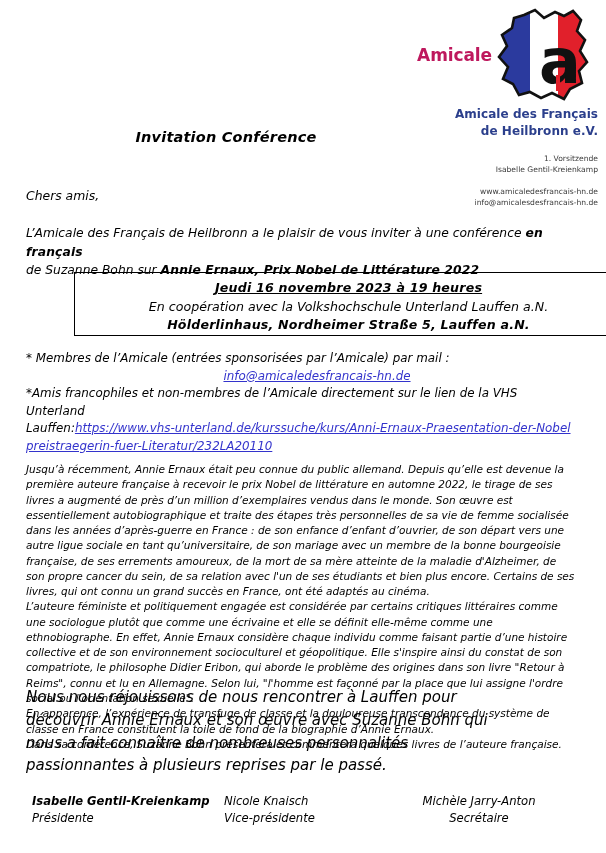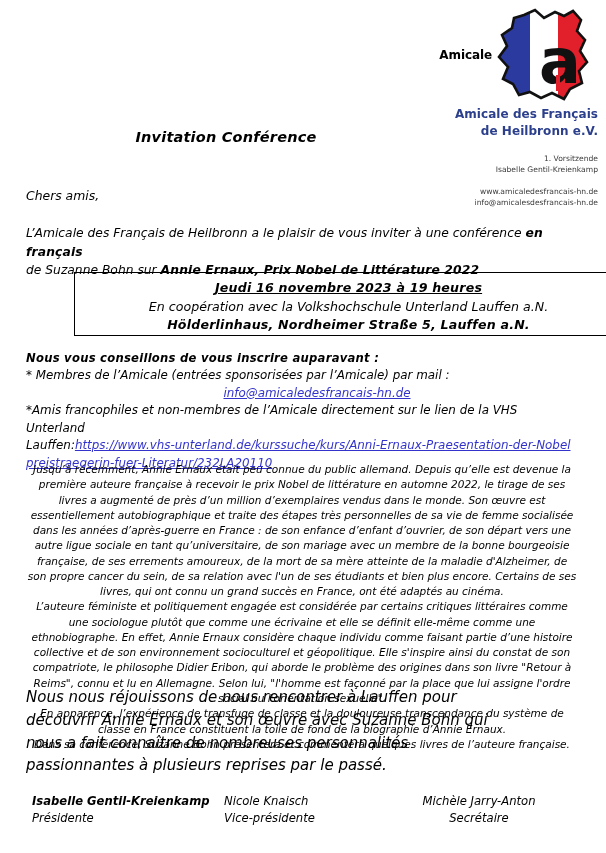--- a/index.html
+++ b/index.html
@@ -30,23 +30,23 @@
   .logo-row {
     display: flex;
     align-items: center;
     justify-content: flex-end;
     height: 98px;
     position: relative;
   }
   .logo-words {
     font-family: "DejaVu Sans", sans-serif;
     font-weight: 700;
-    font-size: 12px;
+    font-size: 17px;
     line-height: 1.22;
-    color: #000000;
+    color: #be185d;
     text-align: center;
     padding-right: 2px;
     letter-spacing: -0.1px;
     white-space: nowrap;
   }
   .logo-mark {
     position: relative;
     width: 104px;
     height: 96px;
     flex: 0 0 104px;
@@ -169,21 +169,21 @@
 
   
   .body-text {
     position: absolute;
     left: 0;
     top: 462px;
     width: 552px;
     font-size: 10.5px;
     line-height: 1.455;
     font-style: italic;
-    text-align: center;
+    text-align: left;
   }
   .body-text p { margin: 0; }
 
   .closing {
     position: absolute;
     left: 0;
     top: 686px;
     width: 470px;
     font-size: 15px;
     line-height: 1.52;
@@ -275,21 +275,20 @@
       <span>de Suzanne Bohn sur </span><b>Annie Ernaux, Prix Nobel de Littérature 2022</b>
     </div>
 
     <div class="event-box">
       <div class="event-line l1">Jeudi 16 novembre 2023 à 19 heures</div>
       <div class="event-line l2">En coopération avec la Volkshochschule Unterland Lauffen a.N.</div>
       <div class="event-line l3">Hölderlinhaus, Nordheimer Straße 5, Lauffen a.N.</div>
     </div>
 
     <div class="reg">
-      <div class="reg-head">Nous vous conseillons de vous inscrire auparavant :</div>
       <div>* Membres de l’Amicale (entrées sponsorisées par l’Amicale) par mail :</div>
       <div class="reg-mail-line">
         <a class="doclink" href="#">info@amicaledesfrancais-hn.de</a>
       </div>
       <div>*Amis francophiles et non-membres de l’Amicale directement sur le lien de la VHS Unterland</div>
       <div class="reg-link-wrap"><span>Lauffen:</span><a class="doclink" href="#">https://www.vhs-unterland.de/kurssuche/kurs/Anni-Ernaux-Praesentation-der-Nobelpreistraegerin-fuer-Literatur/232LA20110</a></div>
     </div>
 
     <div class="body-text">
       <p>Jusqu’à récemment, Annie Ernaux était peu connue du public allemand. Depuis qu’elle est devenue la première auteure française à recevoir le prix Nobel de littérature en automne 2022, le tirage de ses livres a augmenté de près d’un million d’exemplaires vendus dans le monde. Son œuvre est essentiellement autobiographique et traite des étapes très personnelles de sa vie de femme socialisée dans les années d’après-guerre en France : de son enfance d’enfant d’ouvrier, de son départ vers une autre ligue sociale en tant qu’universitaire, de son mariage avec un membre de la bonne bourgeoisie française, de ses errements amoureux, de la mort de sa mère atteinte de la maladie d'Alzheimer, de son propre cancer du sein, de sa relation avec l'un de ses étudiants et bien plus encore. Certains de ses livres, qui ont connu un grand succès en France, ont été adaptés au cinéma.</p>

